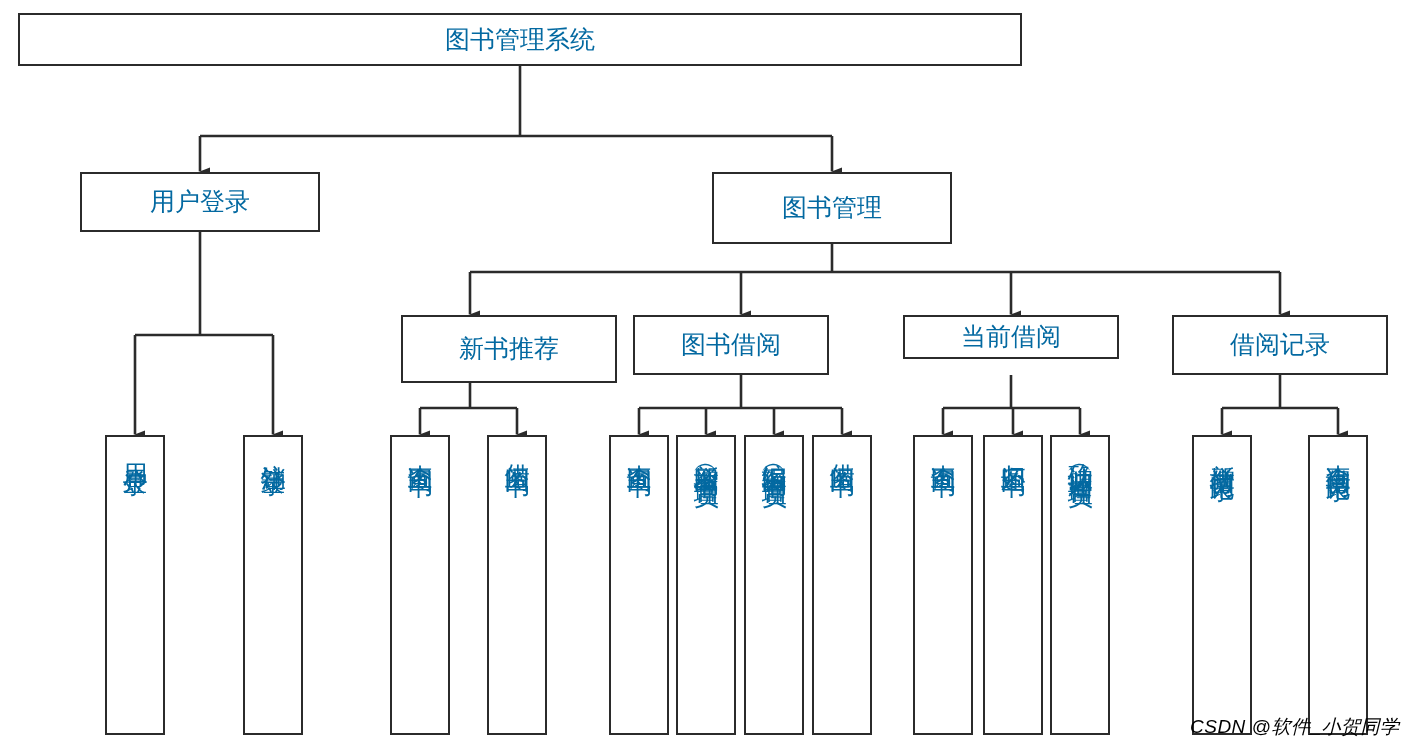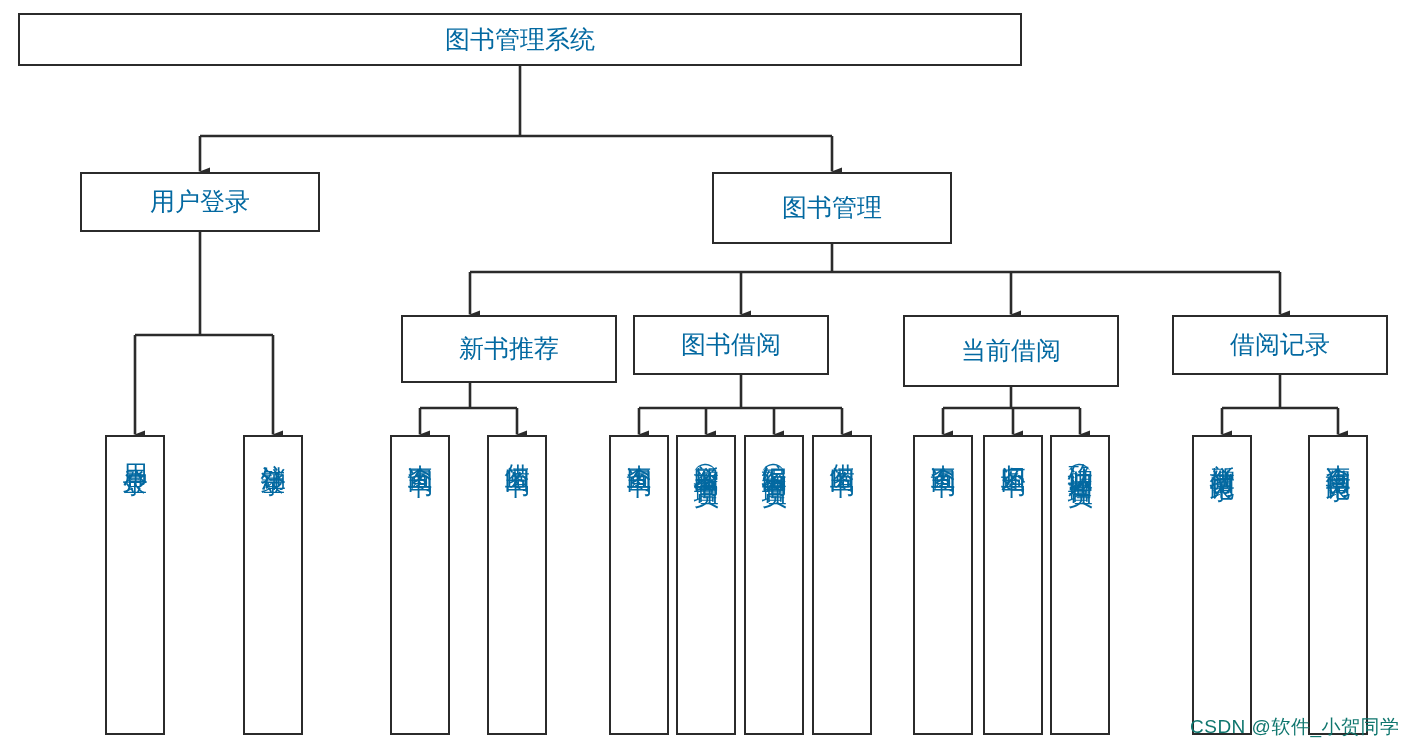--- a/index.html
+++ b/index.html
@@ -51,24 +51,25 @@
     padding-top: 7px;
   }
   .node.vert .node-label {
     writing-mode: vertical-rl;
     text-orientation: upright;
     font-size: 25px;
     letter-spacing: 3px;
   }
   .watermark {
     position: absolute;
-    color: #0f766e;
+    color: #000000;
     font-size: 19px;
     white-space: nowrap;
     letter-spacing: 0.5px;
+    font-style: italic;
   }
 </style>
 </head>
 <body>
 
 <div id="diagram-canvas">
 
   <svg id="edges" viewBox="0 0 1405 747" xmlns="http://www.w3.org/2000/svg">
     <defs>
       <marker id="arrowhead" markerWidth="9" markerHeight="11" refX="4.5" refY="10.4" orient="auto" markerUnits="userSpaceOnUse">
@@ -121,21 +122,21 @@
       </div>
       <div class="node horiz" style="left: 712px; top: 172px; width: 240px; height: 72px;">
         <span class="node-label">图书管理</span>
       </div>
       <div class="node horiz" style="left: 362px; top: 315px; width: 216px; height: 68px; margin-left: 39px;">
         <span class="node-label">新书推荐</span>
       </div>
       <div class="node horiz" style="left: 633px; top: 315px; width: 196px; height: 60px;">
         <span class="node-label">图书借阅</span>
       </div>
-      <div class="node horiz" style="left: 903px; top: 315px; width: 216px; height: 72px;">
+      <div class="node horiz" style="left: 903px; top: 315px; width: 216px; height: 44px;">
         <span class="node-label">当前借阅</span>
       </div>
       <div class="node horiz" style="left: 1172px; top: 315px; width: 216px; height: 60px;">
         <span class="node-label">借阅记录</span>
       </div>
       <div class="node vert" style="left: 105px; top: 435px; width: 60px; height: 300px;">
         <span class="node-label">用户登录</span>
       </div>
       <div class="node vert" style="left: 243px; top: 435px; width: 60px; height: 300px;">
         <span class="node-label">注销登录</span>

